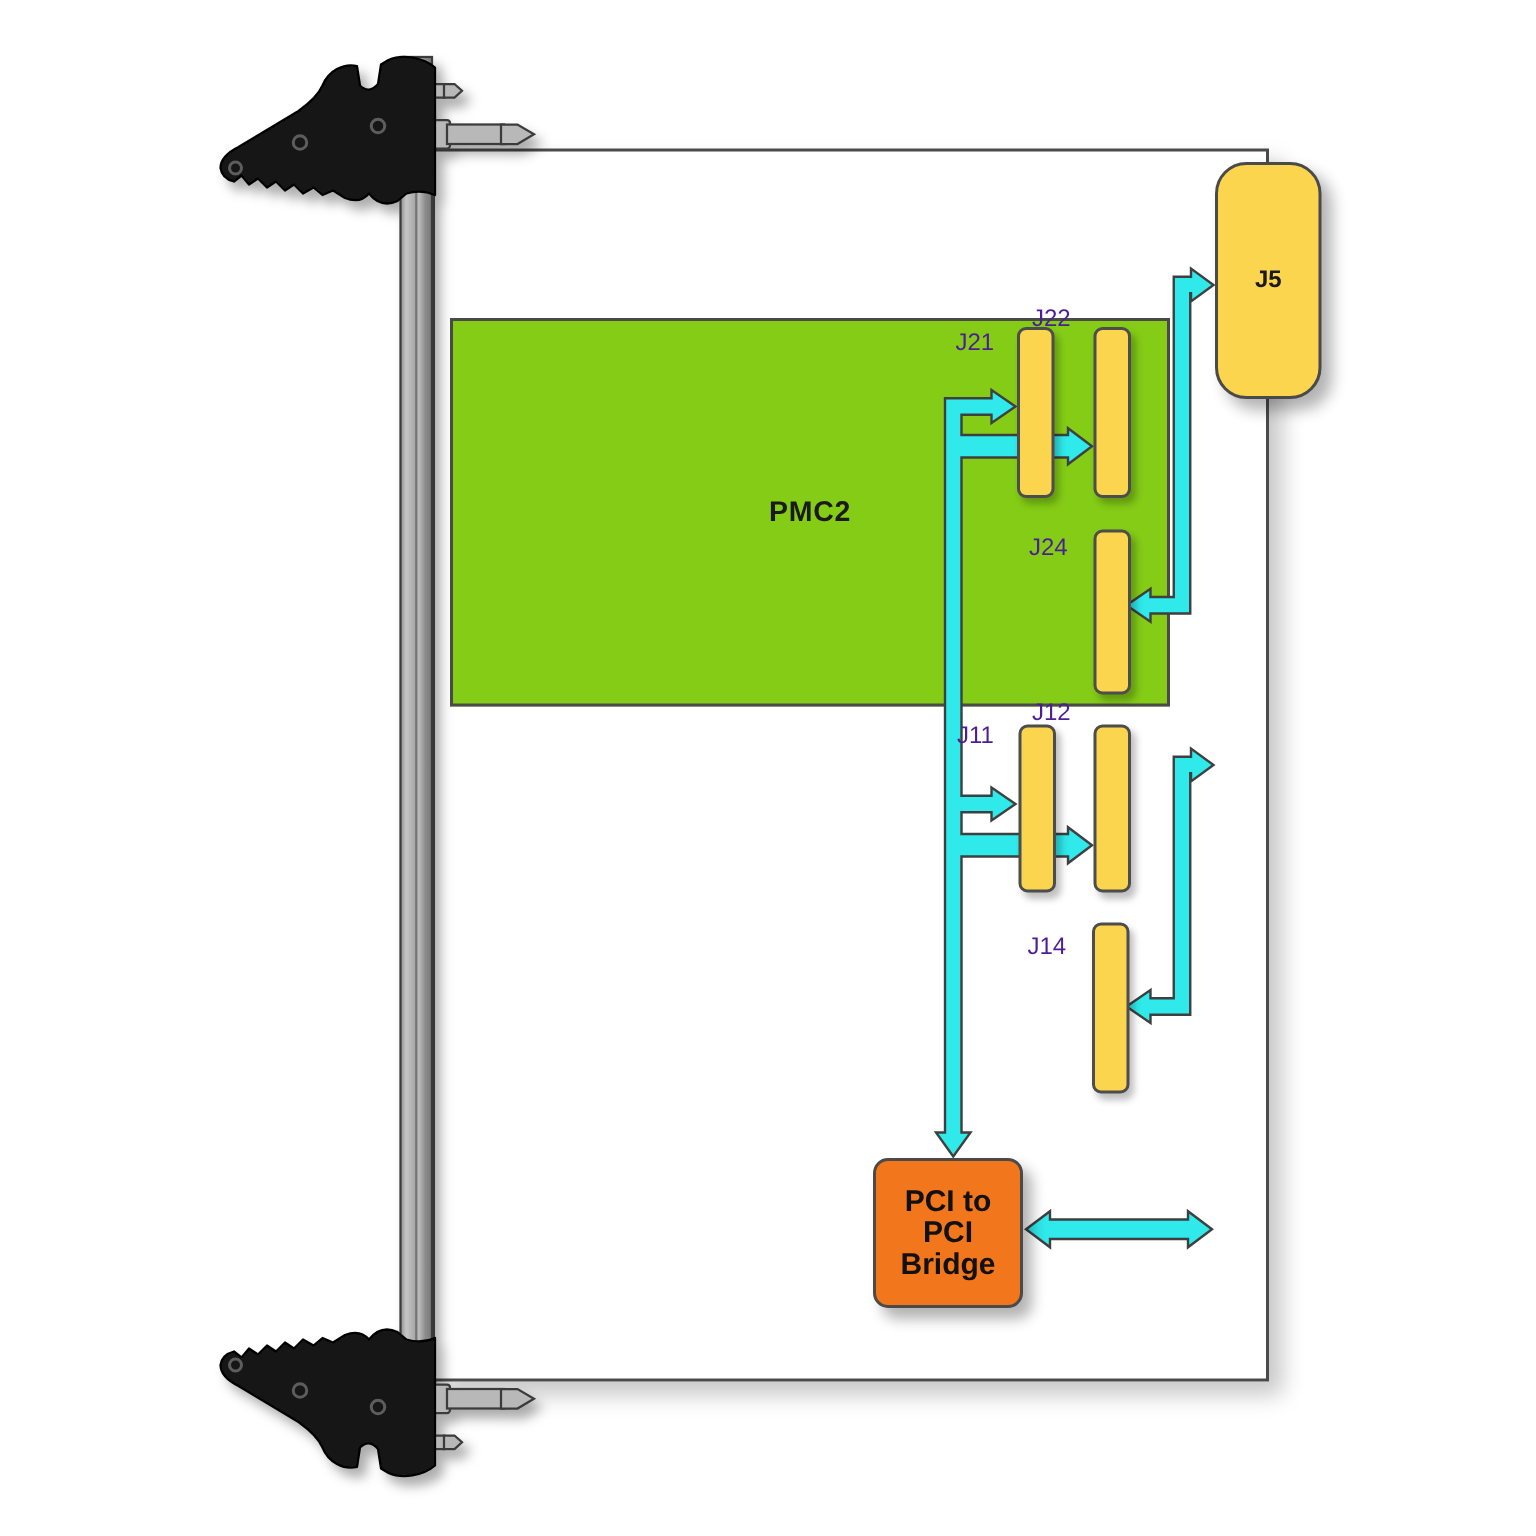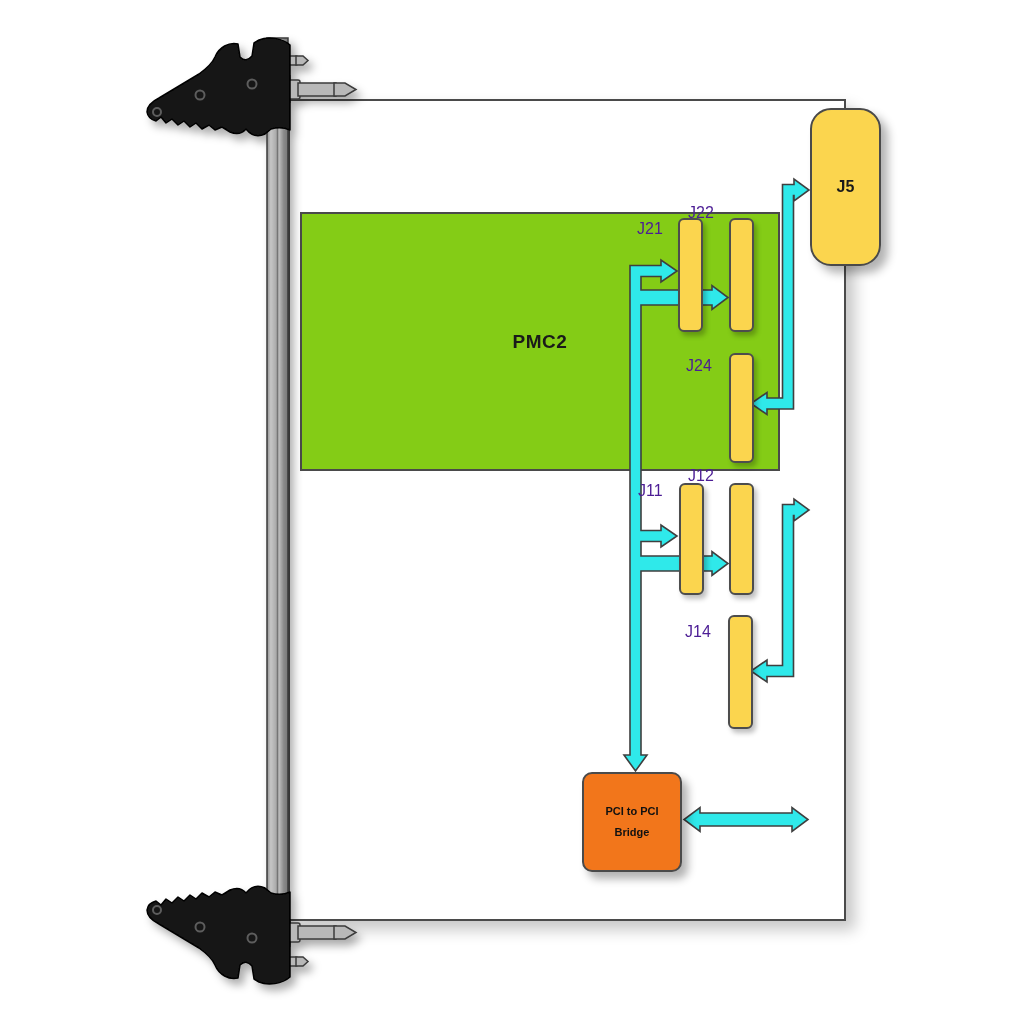--- a/index.html
+++ b/index.html
@@ -53,21 +53,21 @@
     box-shadow:7px 7px 10px rgba(0,0,0,0.30);
   }
   .j5{top:108px;height:154px;}
   .j3{top:440px;height:143px;}
   .j1{top:738px;height:169px;}
   
   .bridge{
     left:582px;top:772px;width:96px;height:96px;
     background:#F2761B;border:2px solid #4a4a4a;border-radius:10px;
     display:flex;flex-direction:column;align-items:center;justify-content:center;
-    font-weight:bold;font-size:11px;line-height:21px;color:#111111;text-align:center;
+    font-weight:bold;font-size:20px;line-height:21px;color:#111111;text-align:center;
     box-shadow:6px 7px 9px rgba(0,0,0,0.30);
   }
   .bus{fill:#2FE9EA;stroke:#3f3f3f;stroke-width:1.6;stroke-linejoin:miter;}
   .metal{fill:#b8b8b8;stroke:#3b3b3b;stroke-width:1.5;}
   .metal2{fill:#a3a3a3;stroke:#3b3b3b;stroke-width:1.5;}
   .handle{fill:#161616;stroke:#000000;stroke-width:1.5;stroke-linejoin:round;}
   .hole{fill:none;stroke:#5d5d5d;stroke-width:2;}
 </style>
 </head>
 <body>

